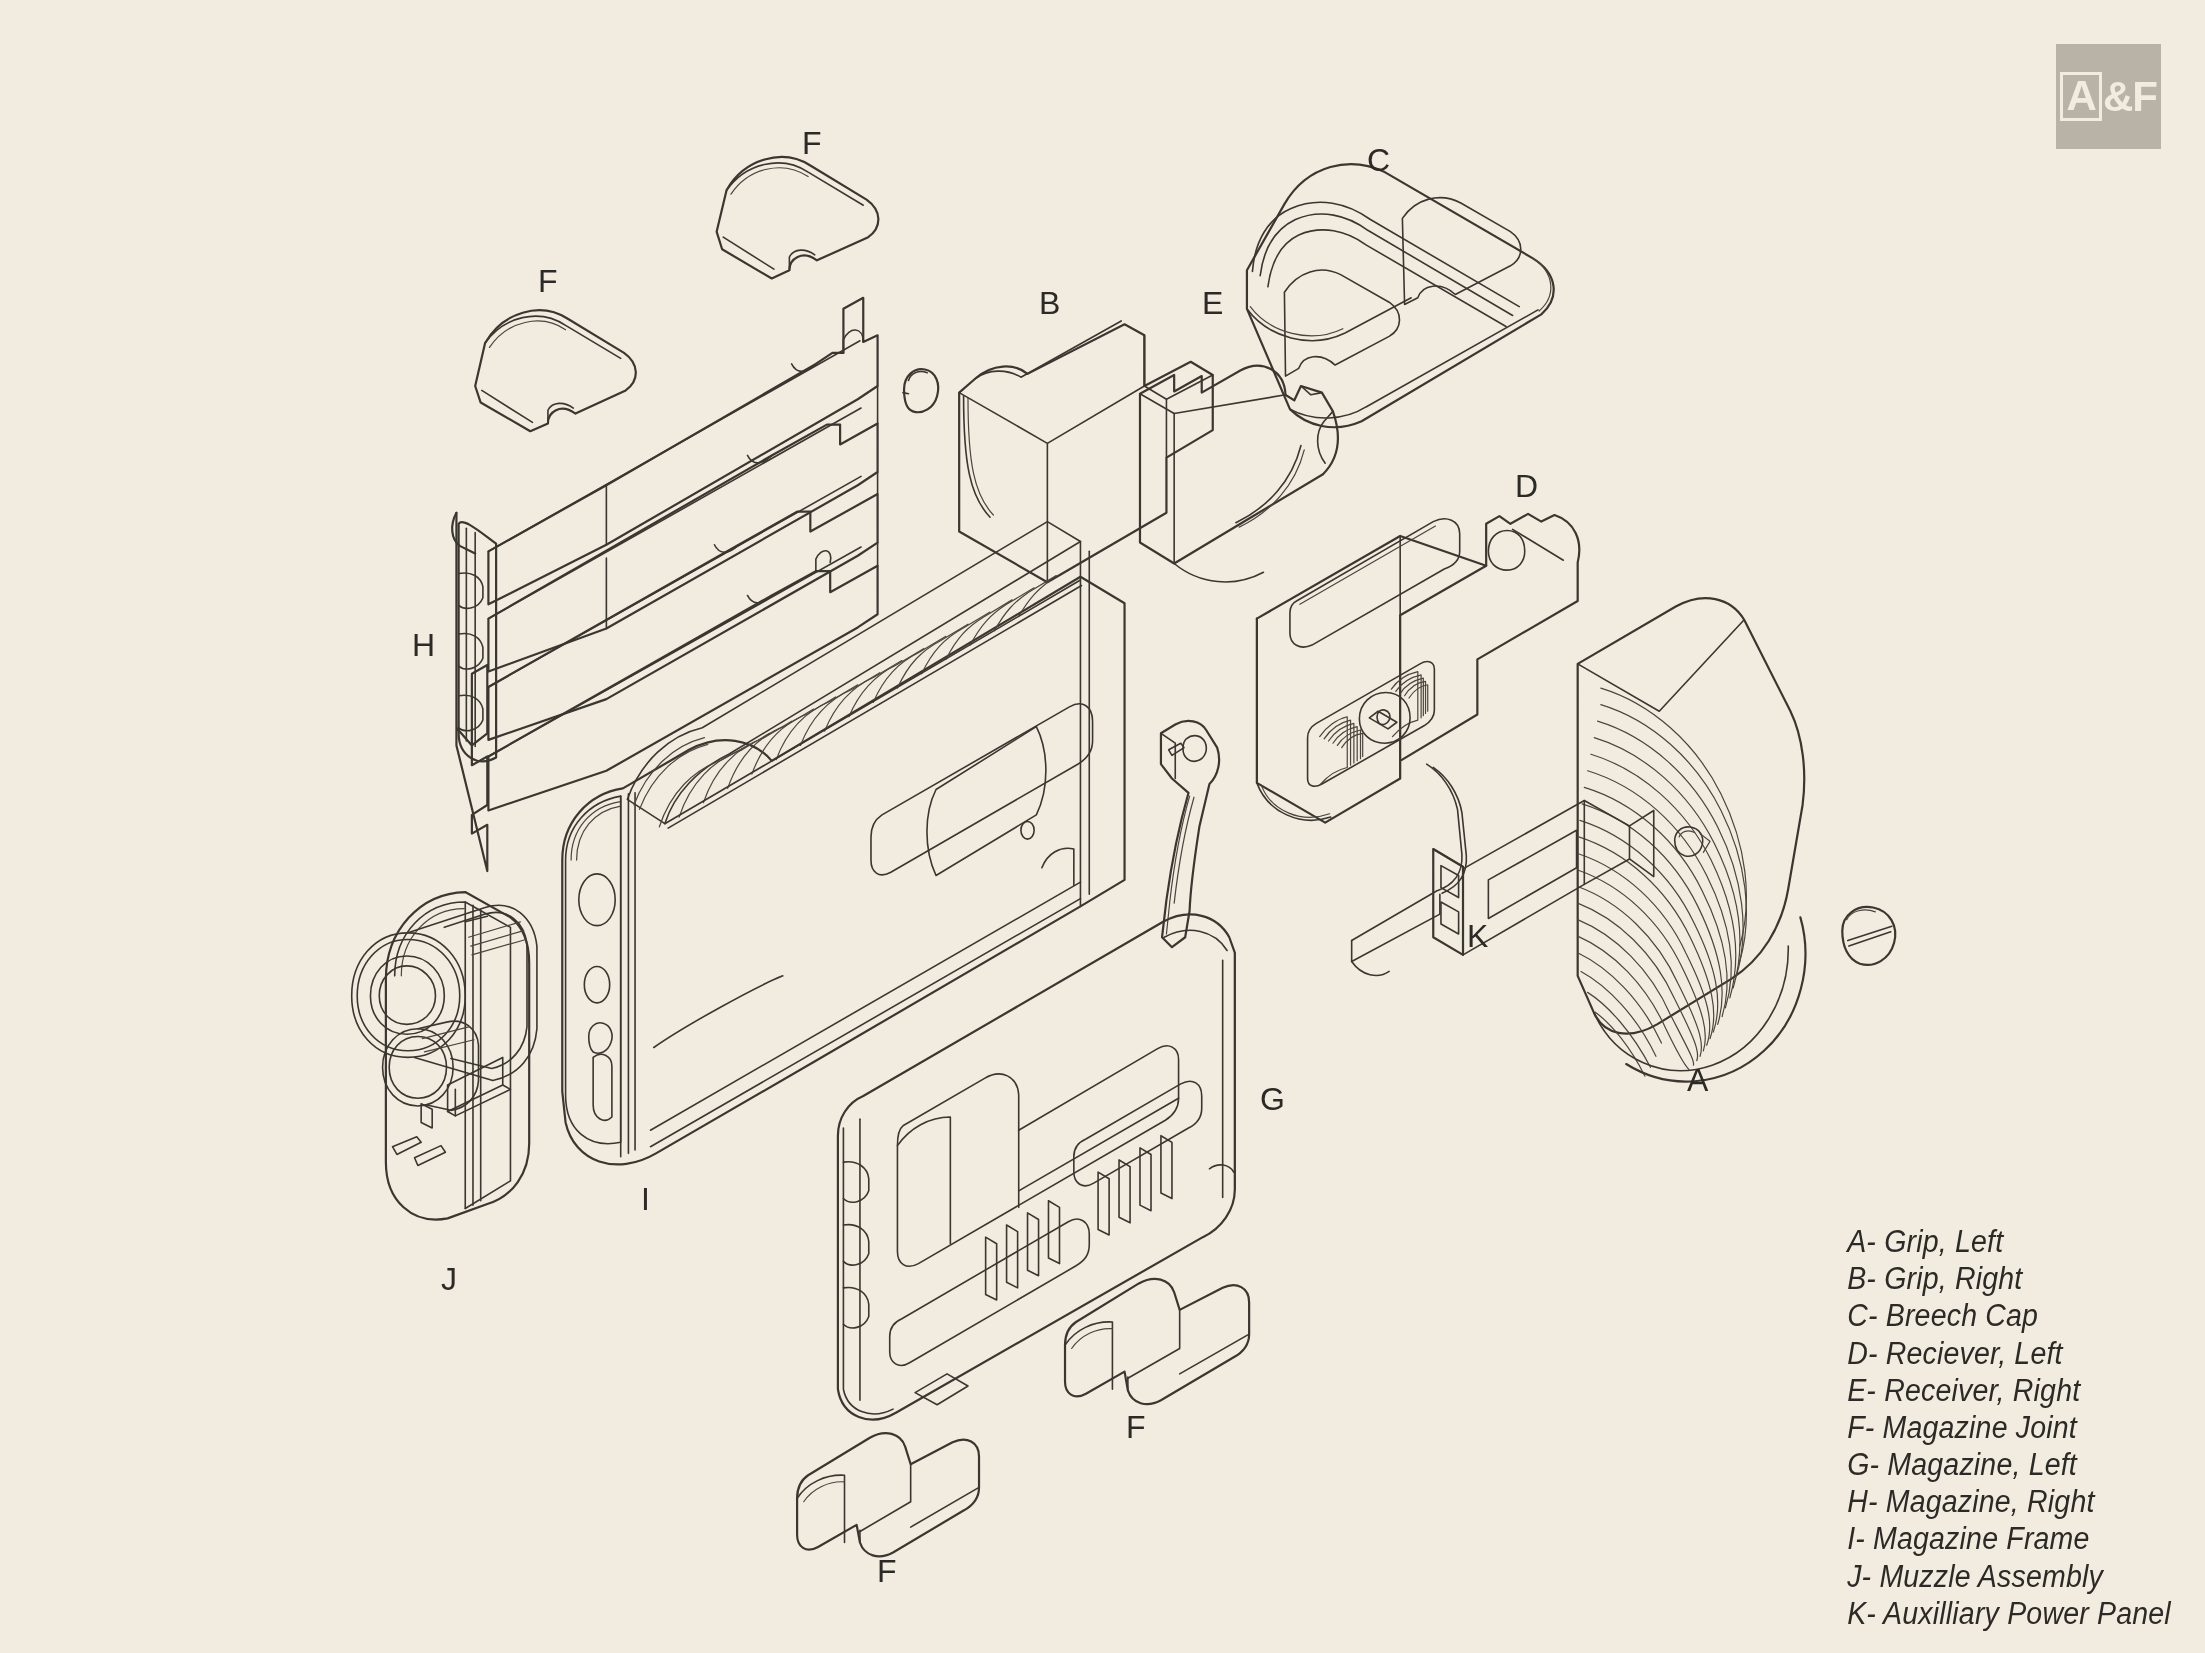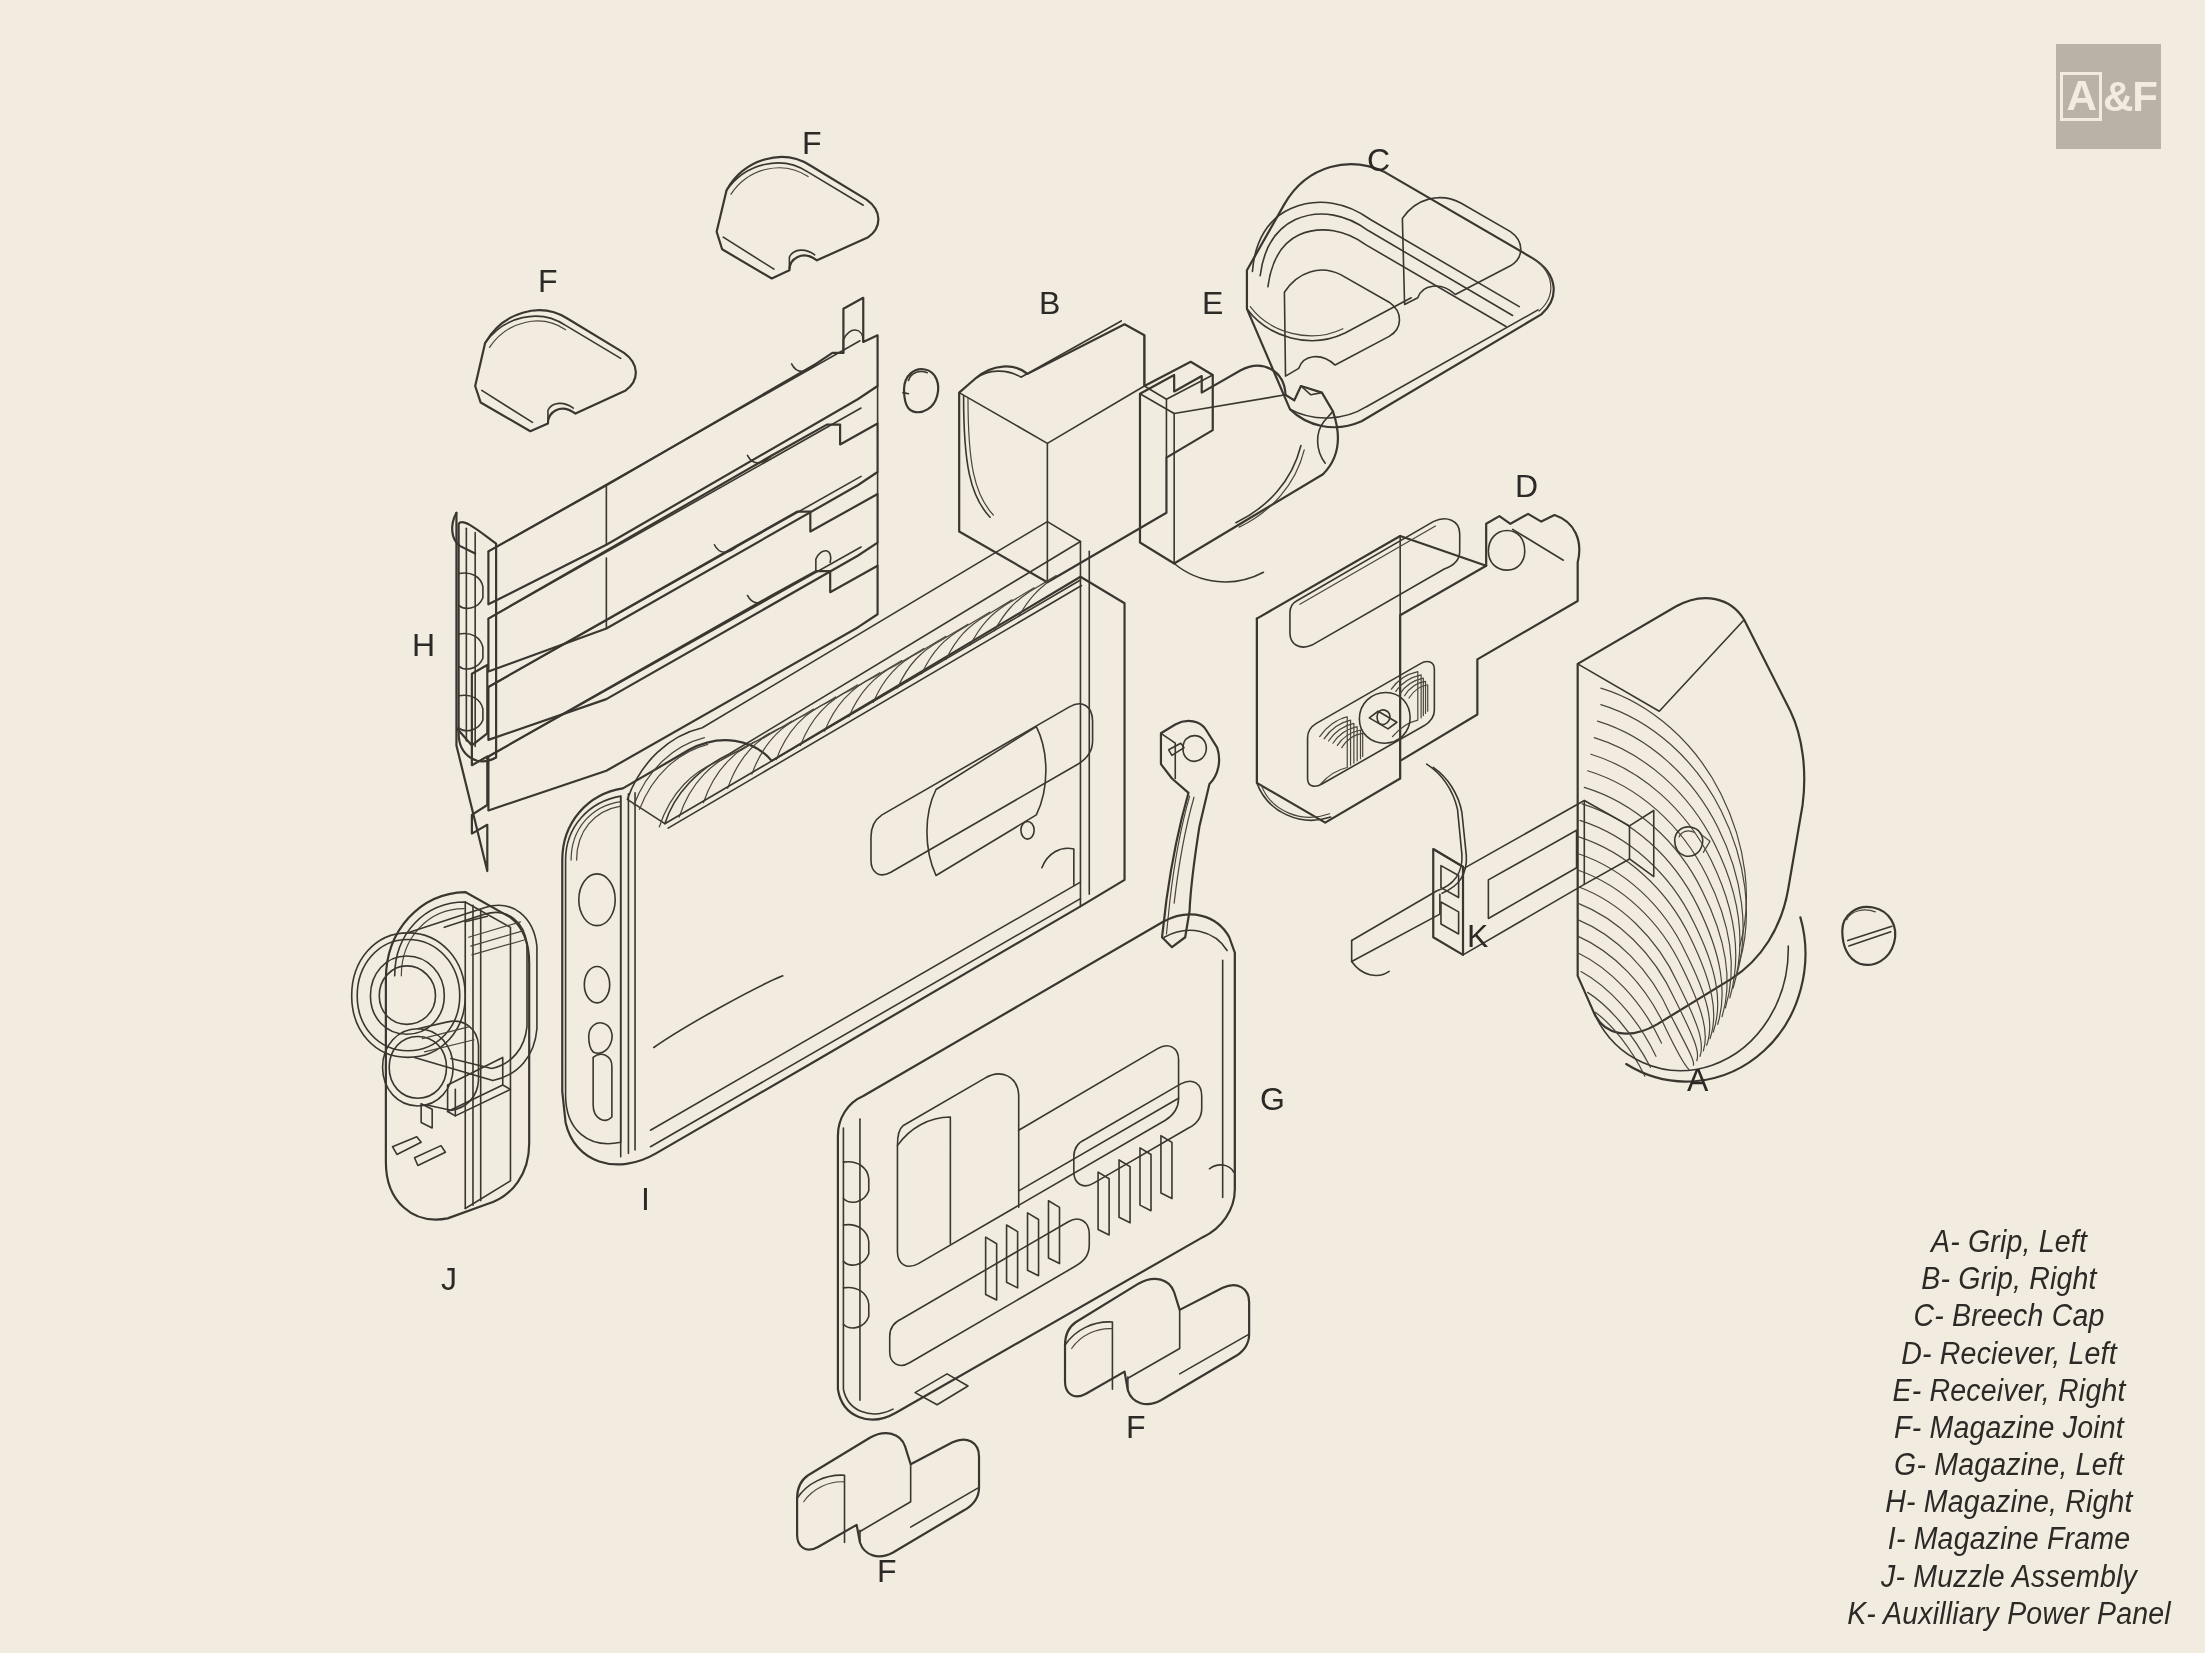--- a/index.html
+++ b/index.html
@@ -41,21 +41,21 @@
     color:#2C2A26;
     line-height:1;
     white-space:nowrap;
     user-select:none;
   }
 
   
   .legend{
     position:absolute;
     right:34px;bottom:22px;
-    text-align:center;
+    text-align:left;
     color:#2C2A26;
   }
   .legend-item{
     font-family:"Liberation Sans", sans-serif;
     font-style:italic;
     font-weight:400;
     font-size:31px;
     line-height:1.20;
     letter-spacing:0.2px;
     transform:scaleX(0.92);

